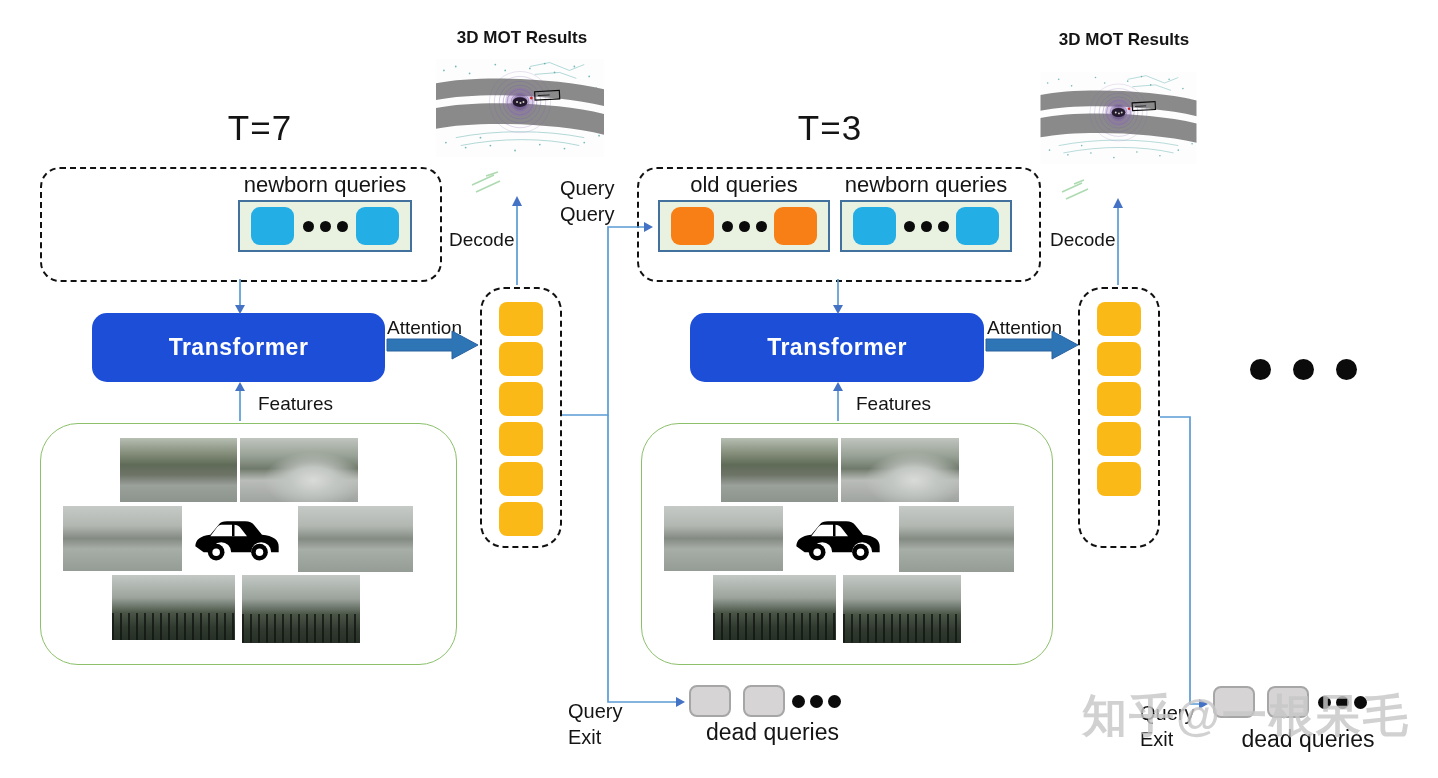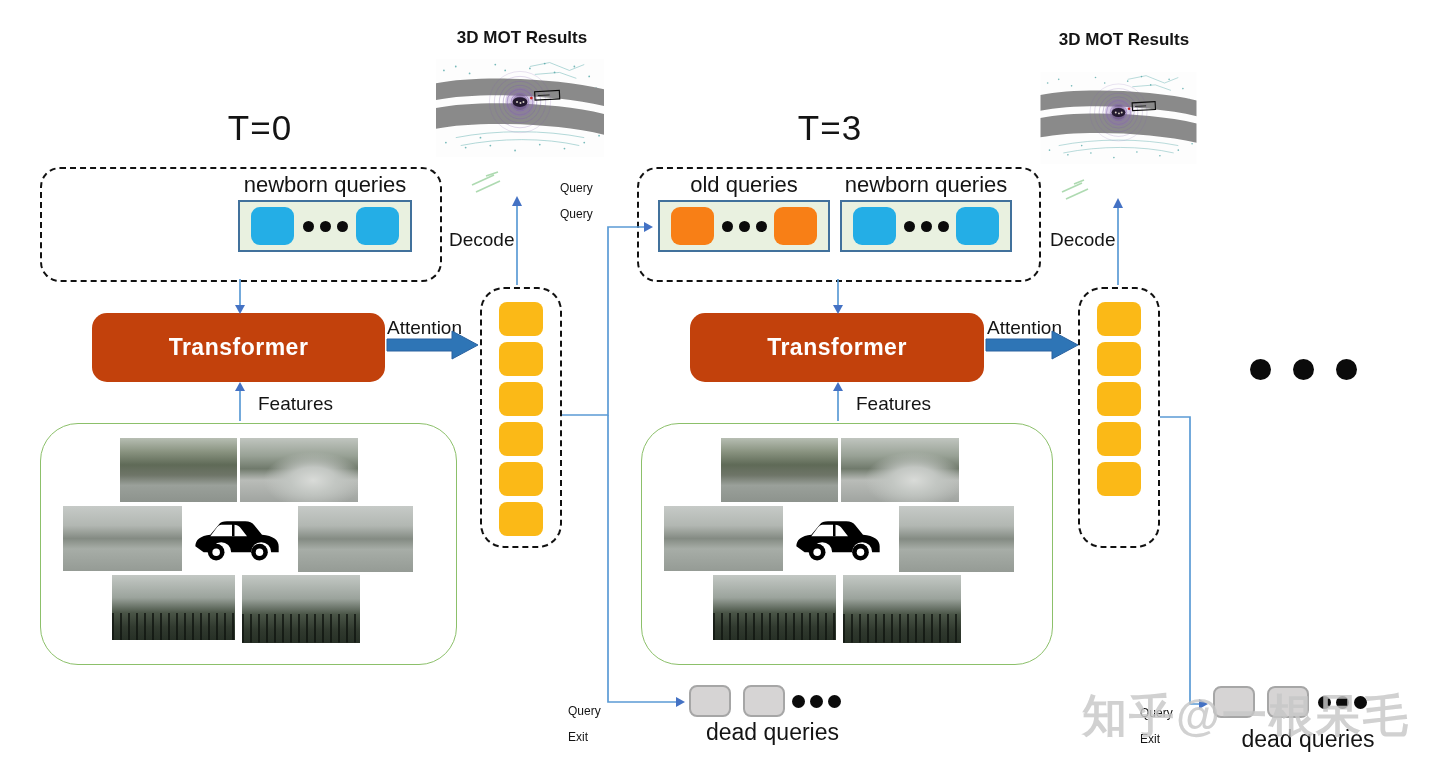--- a/index.html
+++ b/index.html
@@ -3,33 +3,33 @@
 <meta charset="utf-8">
 <style>
   html,body{margin:0;padding:0;background:#ffffff;}
   body{width:1438px;height:778px;overflow:hidden;font-family:"Liberation Sans",sans-serif;color:#141414;}
   #canvas{position:relative;width:1438px;height:778px;background:#ffffff;}
 
   .abs{position:absolute;}
   .tlabel{position:absolute;font-size:35px;letter-spacing:1px;text-align:center;}
   .mot-title{position:absolute;font-size:17px;font-weight:600;text-align:center;}
   .small-label{position:absolute;font-size:19px;text-align:left;white-space:nowrap;}
-  .two-line{position:absolute;font-size:12px;line-height:26px;white-space:nowrap;}
+  .two-line{position:absolute;font-size:20px;line-height:26px;white-space:nowrap;}
 
   .dashbox{position:absolute;border:2.5px dashed #111;border-radius:20px;background:transparent;}
   .qlabel{position:absolute;font-size:22px;text-align:center;white-space:nowrap;}
 
   .strip{position:absolute;background:#E9F1E0;border:2px solid #41719C;display:flex;align-items:center;justify-content:space-between;padding:0 11px;box-sizing:border-box;}
   .qblock{width:43px;height:38px;border-radius:9px;flex:none;}
   .qblue{background:#24AEE6;}
   .qorange{background:#F87F16;}
   .dots{display:flex;gap:6px;align-items:center;}
   .sdot{width:11px;height:11px;border-radius:50%;background:#0b0b0b;display:inline-block;}
 
-  .transformer{position:absolute;background:#c2410c;border-radius:15px;display:flex;align-items:center;justify-content:center;}
+  .transformer{position:absolute;background:#1d4ed8;border-radius:15px;display:flex;align-items:center;justify-content:center;}
   .transformer span{color:#fff;font-size:23px;font-weight:700;letter-spacing:.5px;}
 
   .qcolumn{position:absolute;border:2.5px dashed #111;border-radius:24px;display:flex;flex-direction:column;align-items:center;gap:6px;padding-top:13px;box-sizing:border-box;}
   .ybox{width:44px;height:34px;border-radius:8px;background:#FBB917;flex:none;}
 
   .cambox{position:absolute;background:#fff;border:1.5px solid #8CC06A;border-radius:38px;}
   .photo{position:absolute;}
   .ph-a{background:linear-gradient(180deg,#b7beb3 0%,#88927f 22%,#5f6a57 42%,#6e7568 58%,#9aa09a 74%,#8d938d 100%);}
   .ph-b{background:radial-gradient(ellipse at 62% 66%,#d9dbd8 0%,#c2c6c2 22%,rgba(0,0,0,0) 48%),linear-gradient(180deg,#c0c5bf 0%,#98a195 28%,#707a6c 48%,#b9bcb8 66%,#a0a4a0 100%);}
   .ph-c{background:linear-gradient(180deg,#c6cac7 0%,#b2b7b2 30%,#848b83 50%,#a7ada7 66%,#959b95 100%);}
@@ -107,21 +107,21 @@
         <rect x="100" y="33" width="25" height="8.5" fill="none" stroke="#0a0a0a" stroke-width="1.2"></rect>
         <line x1="103" y1="37" x2="115" y2="37" stroke="#0a0a0a" stroke-width="0.8"></line>
       </g>
       <circle cx="96.5" cy="40" r="1.4" fill="#cc2222"></circle>
     </symbol>
   </defs>
 </svg>
 
 <div id="canvas">
 
-  <div class="tlabel" style="left:185px;top:108px;width:150px">T=0</div>
+  <div class="tlabel" style="left:185px;top:108px;width:150px">T=7</div>
   <div class="mot-title" style="left:422px;top:28px;width:200px">3D MOT Results</div>
   <svg class="bev" style="left:436px;top:58px" width="168" height="100" viewBox="0 0 170 100">
       <use href="#lidar-bev"></use>
     </svg>
 
   <div class="dashbox" style="left:40px;top:167px;width:398px;height:111px"></div>
   <div class="qlabel" style="left:218px;top:172px;width:214px">newborn queries</div>
   <div class="strip" style="left:238px;top:200px;width:174px;height:52px">
     <span class="qblock qblue"></span>
     <span class="dots">

